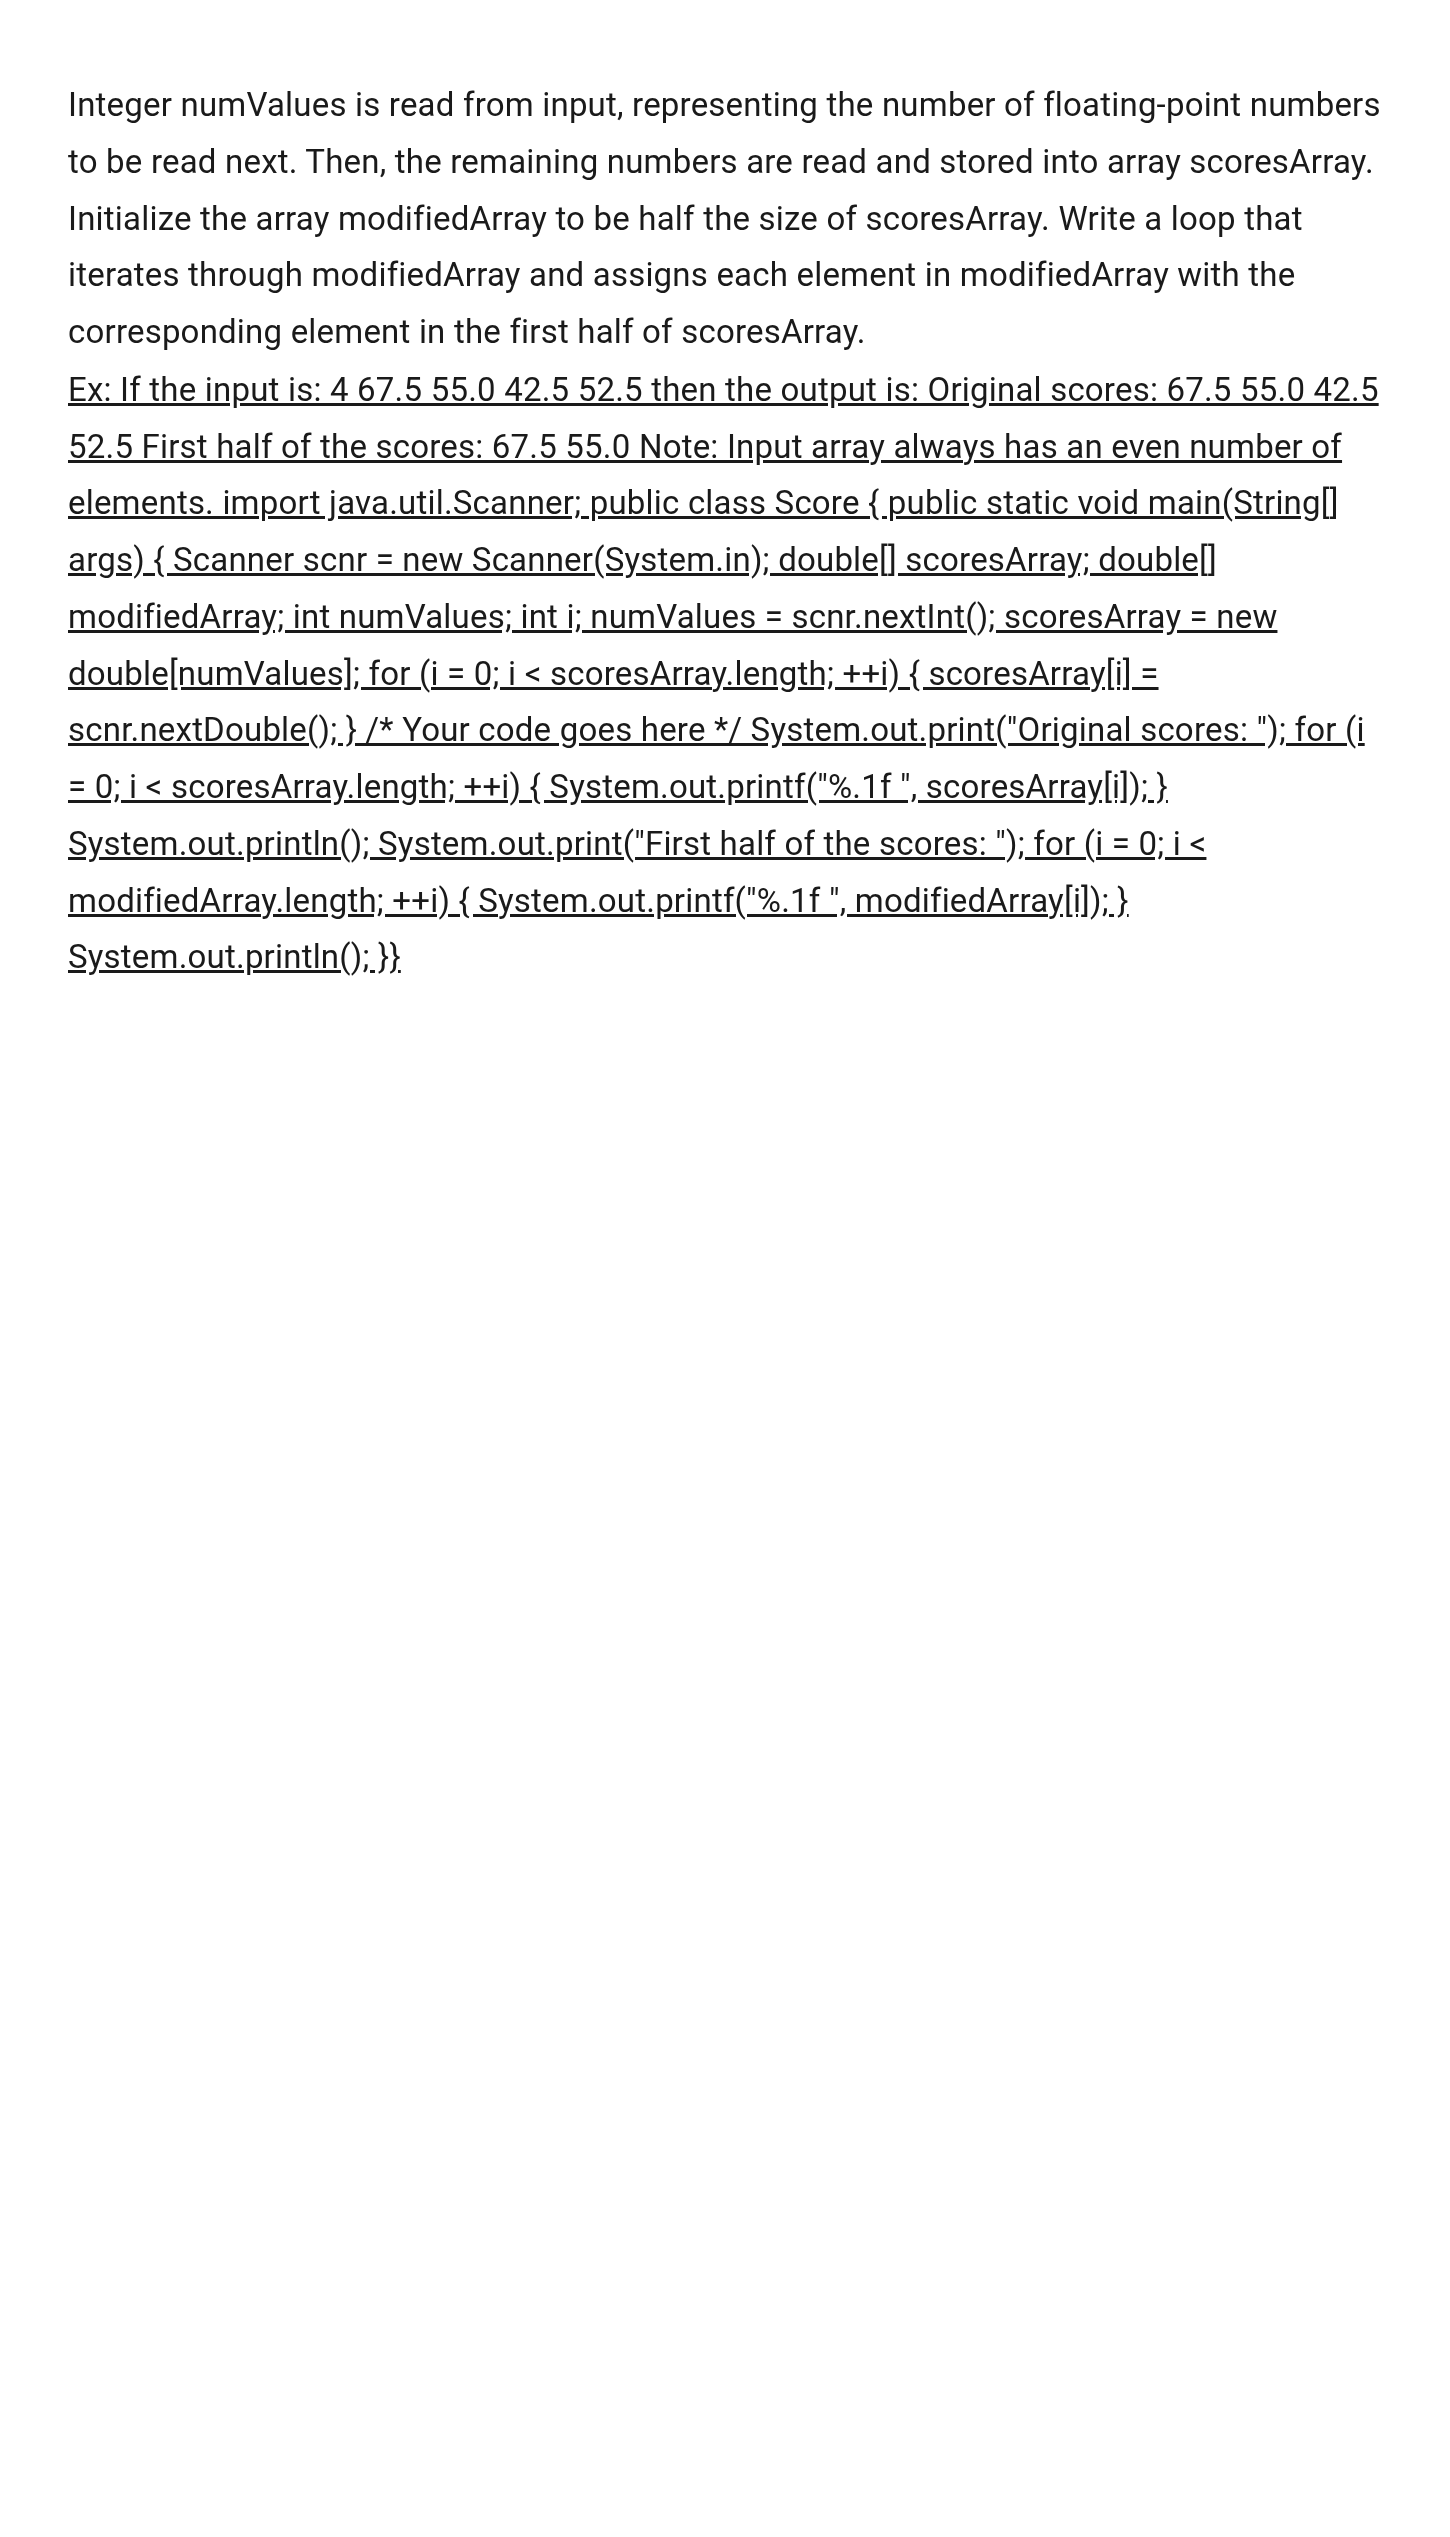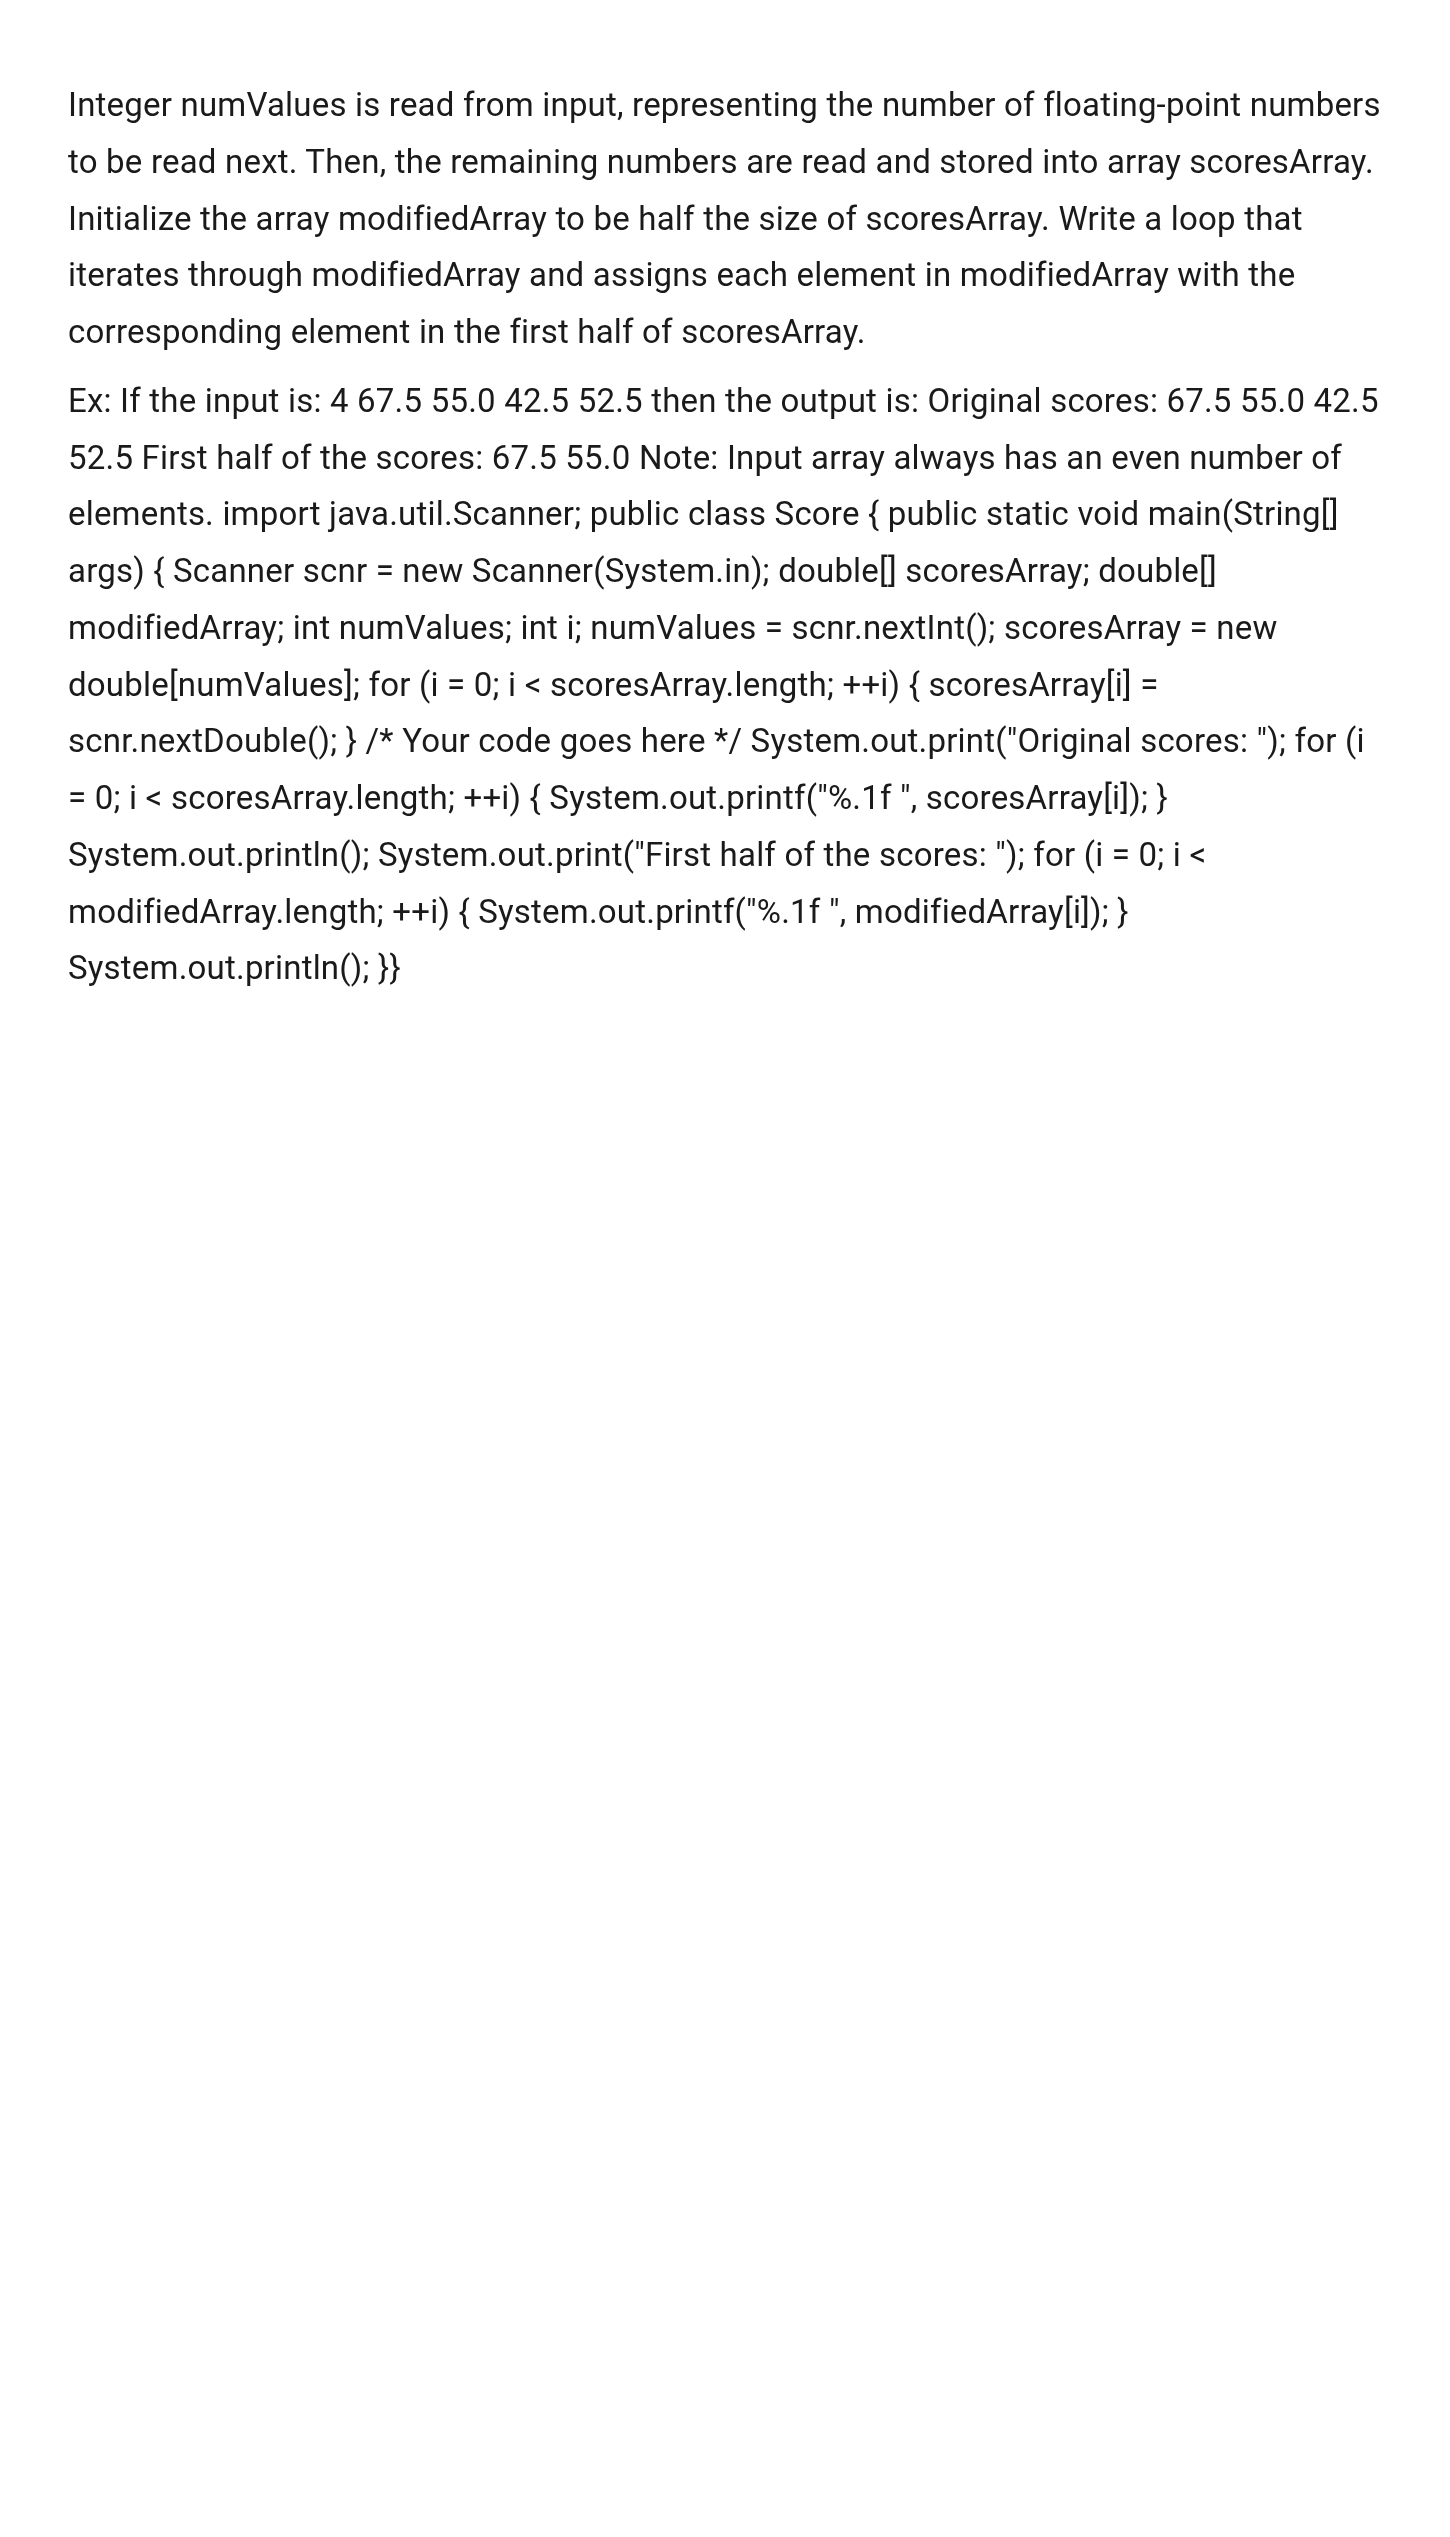--- a/index.html
+++ b/index.html
@@ -19,21 +19,22 @@
       font-size: 33px;
       line-height: 1.72;
       font-weight: 400;
       letter-spacing: 0.2px;
       word-wrap: break-word;
     }
     .paragraph1 {
       margin-bottom: 0;
     }
     .paragraph2 {
-      margin-top: 12px;
+      margin-top: 1px;
+      text-decoration: underline;
     }
   </style>
 </head>
 <body>
 
 <div class="text-block paragraph1">Integer numValues is read from input, representing the number of floating-point numbers to be read next. Then, the remaining numbers are read and stored into array scoresArray. Initialize the array modifiedArray to be half the size of scoresArray. Write a loop that iterates through modifiedArray and assigns each element in modifiedArray with the corresponding element in the first half of scoresArray.</div>
 
 <div class="text-block paragraph2">Ex: If the input is: 4 67.5 55.0 42.5 52.5 then the output is: Original scores: 67.5 55.0 42.5 52.5 First half of the scores: 67.5 55.0 Note: Input array always has an even number of elements. import java.util.Scanner; public class Score { public static void main(String[] args) { Scanner scnr = new Scanner(System.in); double[] scoresArray; double[] modifiedArray; int numValues; int i; numValues = scnr.nextInt(); scoresArray = new double[numValues]; for (i = 0; i &lt; scoresArray.length; ++i) { scoresArray[i] = scnr.nextDouble(); } /* Your code goes here */ System.out.print("Original scores: "); for (i = 0; i &lt; scoresArray.length; ++i) { System.out.printf("%.1f ", scoresArray[i]); } System.out.println(); System.out.print("First half of the scores: "); for (i = 0; i &lt; modifiedArray.length; ++i) { System.out.printf("%.1f ", modifiedArray[i]); } System.out.println(); }}</div>
 
 

